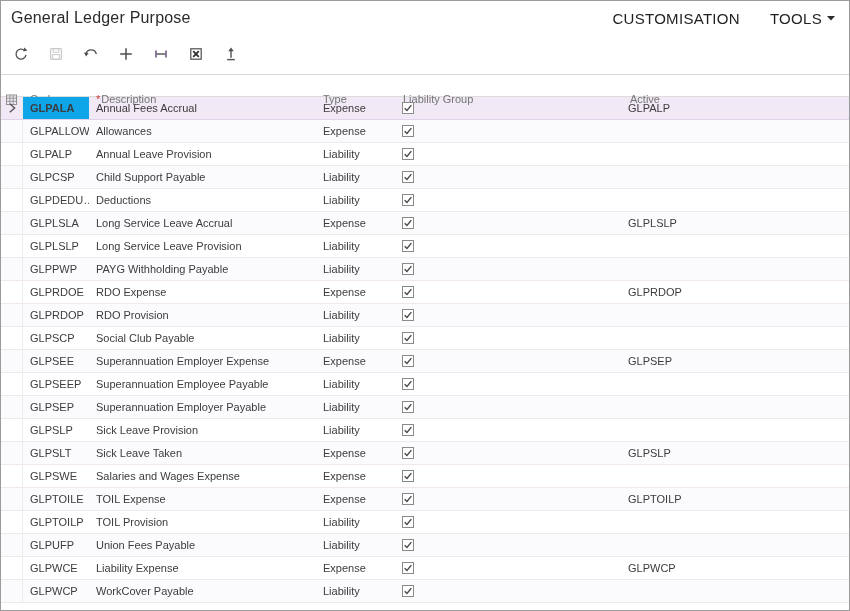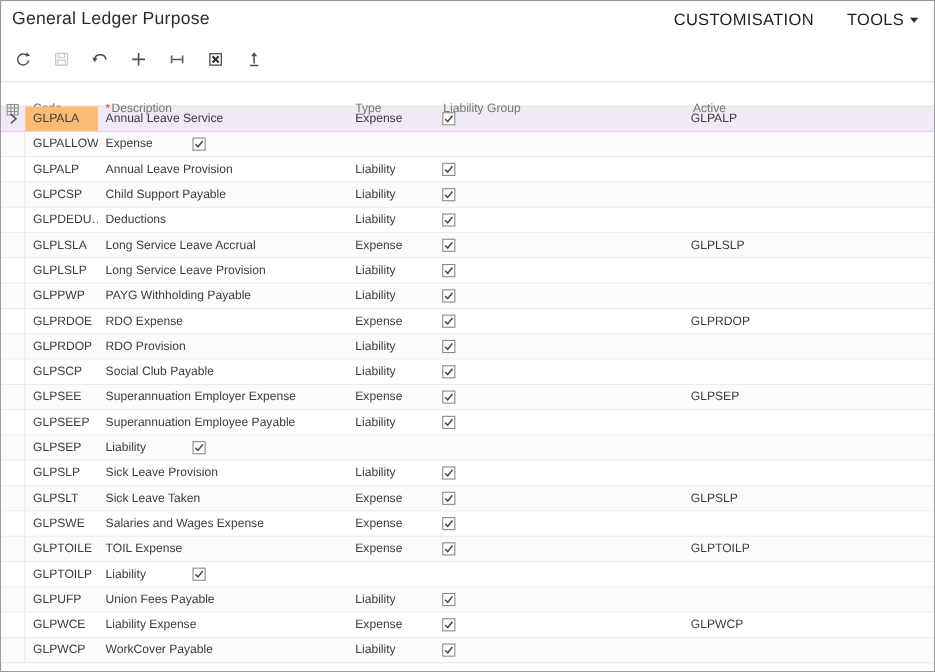--- a/index.html
+++ b/index.html
@@ -35,21 +35,21 @@
   .col-activ { width:225px; flex:none; padding-left:6px !important; }
   .col-lg    { flex:1; }
 
   .row { display:flex; height:23px; border-bottom:1px solid #f1e8ee; color:#3c3c3c; background:#fff; }
   .row:nth-child(even) { background:#fbfafd; }
   .row .cell { display:flex; align-items:center; padding-left:7px; overflow:hidden; white-space:nowrap; }
   .row .sel-col { border-right:1px solid #ececec; padding-left:0 !important; }
   .row .col-activ { padding-left:6px !important; }
 
   .row.selected { background:#f1e9f5; border-bottom-color:#e0d2e8; }
-  .row.selected .col-code { background:#fdba74; }
+  .row.selected .col-code { background:#0ea5e9;font-weight:bold; }
   .chevron { visibility:hidden; display:flex; }
   .row.selected .chevron { visibility:visible; }
 
   .checkbox { width:12px; height:12px; border:1px solid #8a8a8a; background:#fff; display:flex; align-items:center; justify-content:center; }
   .checkbox svg { display:none; }
   .checkbox.checked svg { display:block; }
 </style>
 </head>
 <body>
 
@@ -144,40 +144,41 @@
     <div class="gbody">
         <div class="row selected">
     <div class="cell sel-col">
       <span class="chevron">
         <svg width="8" height="10" viewBox="0 0 8 10">
                 <path d="M1.8 0.8 L6.6 5 L1.8 9.2" fill="none" stroke="#555" stroke-width="1.4"></path>
               </svg>
       </span>
     </div>
     <div class="cell col-code">GLPALA</div>
-    <div class="cell col-desc">Annual Leave Service</div>
+    <div class="cell col-desc">Annual Fees Accrual</div>
     <div class="cell col-type">Expense</div>
     <div class="cell col-activ">
       <span class="checkbox checked">
         <svg width="10" height="10" viewBox="0 0 12 12">
                 <path d="M2 6.2 L4.8 9 L10 2.6" fill="none" stroke="#4a4a4a" stroke-width="1.7"></path>
               </svg>
       </span>
     </div>
     <div class="cell col-lg">GLPALP</div>
   </div>
         <div class="row">
     <div class="cell sel-col">
       <span class="chevron">
         <svg width="8" height="10" viewBox="0 0 8 10">
                 <path d="M1.8 0.8 L6.6 5 L1.8 9.2" fill="none" stroke="#555" stroke-width="1.4"></path>
               </svg>
       </span>
     </div>
     <div class="cell col-code">GLPALLOW</div>
+    <div class="cell col-desc">Allowances</div>
     <div class="cell col-type">Expense</div>
     <div class="cell col-activ">
       <span class="checkbox checked">
         <svg width="10" height="10" viewBox="0 0 12 12">
                 <path d="M2 6.2 L4.8 9 L10 2.6" fill="none" stroke="#4a4a4a" stroke-width="1.7"></path>
               </svg>
       </span>
     </div>
     <div class="cell col-lg"></div>
   </div>
@@ -403,20 +404,21 @@
   </div>
         <div class="row">
     <div class="cell sel-col">
       <span class="chevron">
         <svg width="8" height="10" viewBox="0 0 8 10">
                 <path d="M1.8 0.8 L6.6 5 L1.8 9.2" fill="none" stroke="#555" stroke-width="1.4"></path>
               </svg>
       </span>
     </div>
     <div class="cell col-code">GLPSEP</div>
+    <div class="cell col-desc">Superannuation Employer Payable</div>
     <div class="cell col-type">Liability</div>
     <div class="cell col-activ">
       <span class="checkbox checked">
         <svg width="10" height="10" viewBox="0 0 12 12">
                 <path d="M2 6.2 L4.8 9 L10 2.6" fill="none" stroke="#4a4a4a" stroke-width="1.7"></path>
               </svg>
       </span>
     </div>
     <div class="cell col-lg"></div>
   </div>
@@ -502,20 +504,21 @@
   </div>
         <div class="row">
     <div class="cell sel-col">
       <span class="chevron">
         <svg width="8" height="10" viewBox="0 0 8 10">
                 <path d="M1.8 0.8 L6.6 5 L1.8 9.2" fill="none" stroke="#555" stroke-width="1.4"></path>
               </svg>
       </span>
     </div>
     <div class="cell col-code">GLPTOILP</div>
+    <div class="cell col-desc">TOIL Provision</div>
     <div class="cell col-type">Liability</div>
     <div class="cell col-activ">
       <span class="checkbox checked">
         <svg width="10" height="10" viewBox="0 0 12 12">
                 <path d="M2 6.2 L4.8 9 L10 2.6" fill="none" stroke="#4a4a4a" stroke-width="1.7"></path>
               </svg>
       </span>
     </div>
     <div class="cell col-lg"></div>
   </div>

